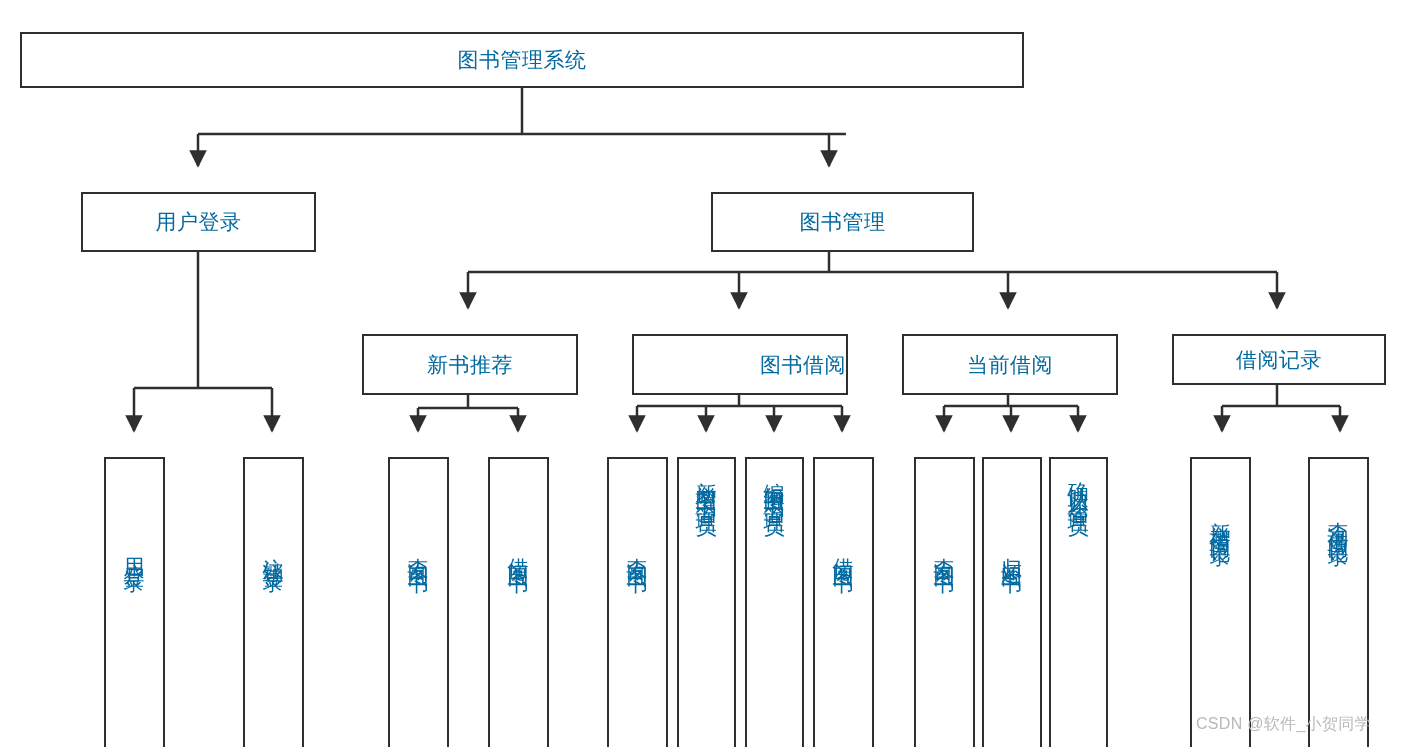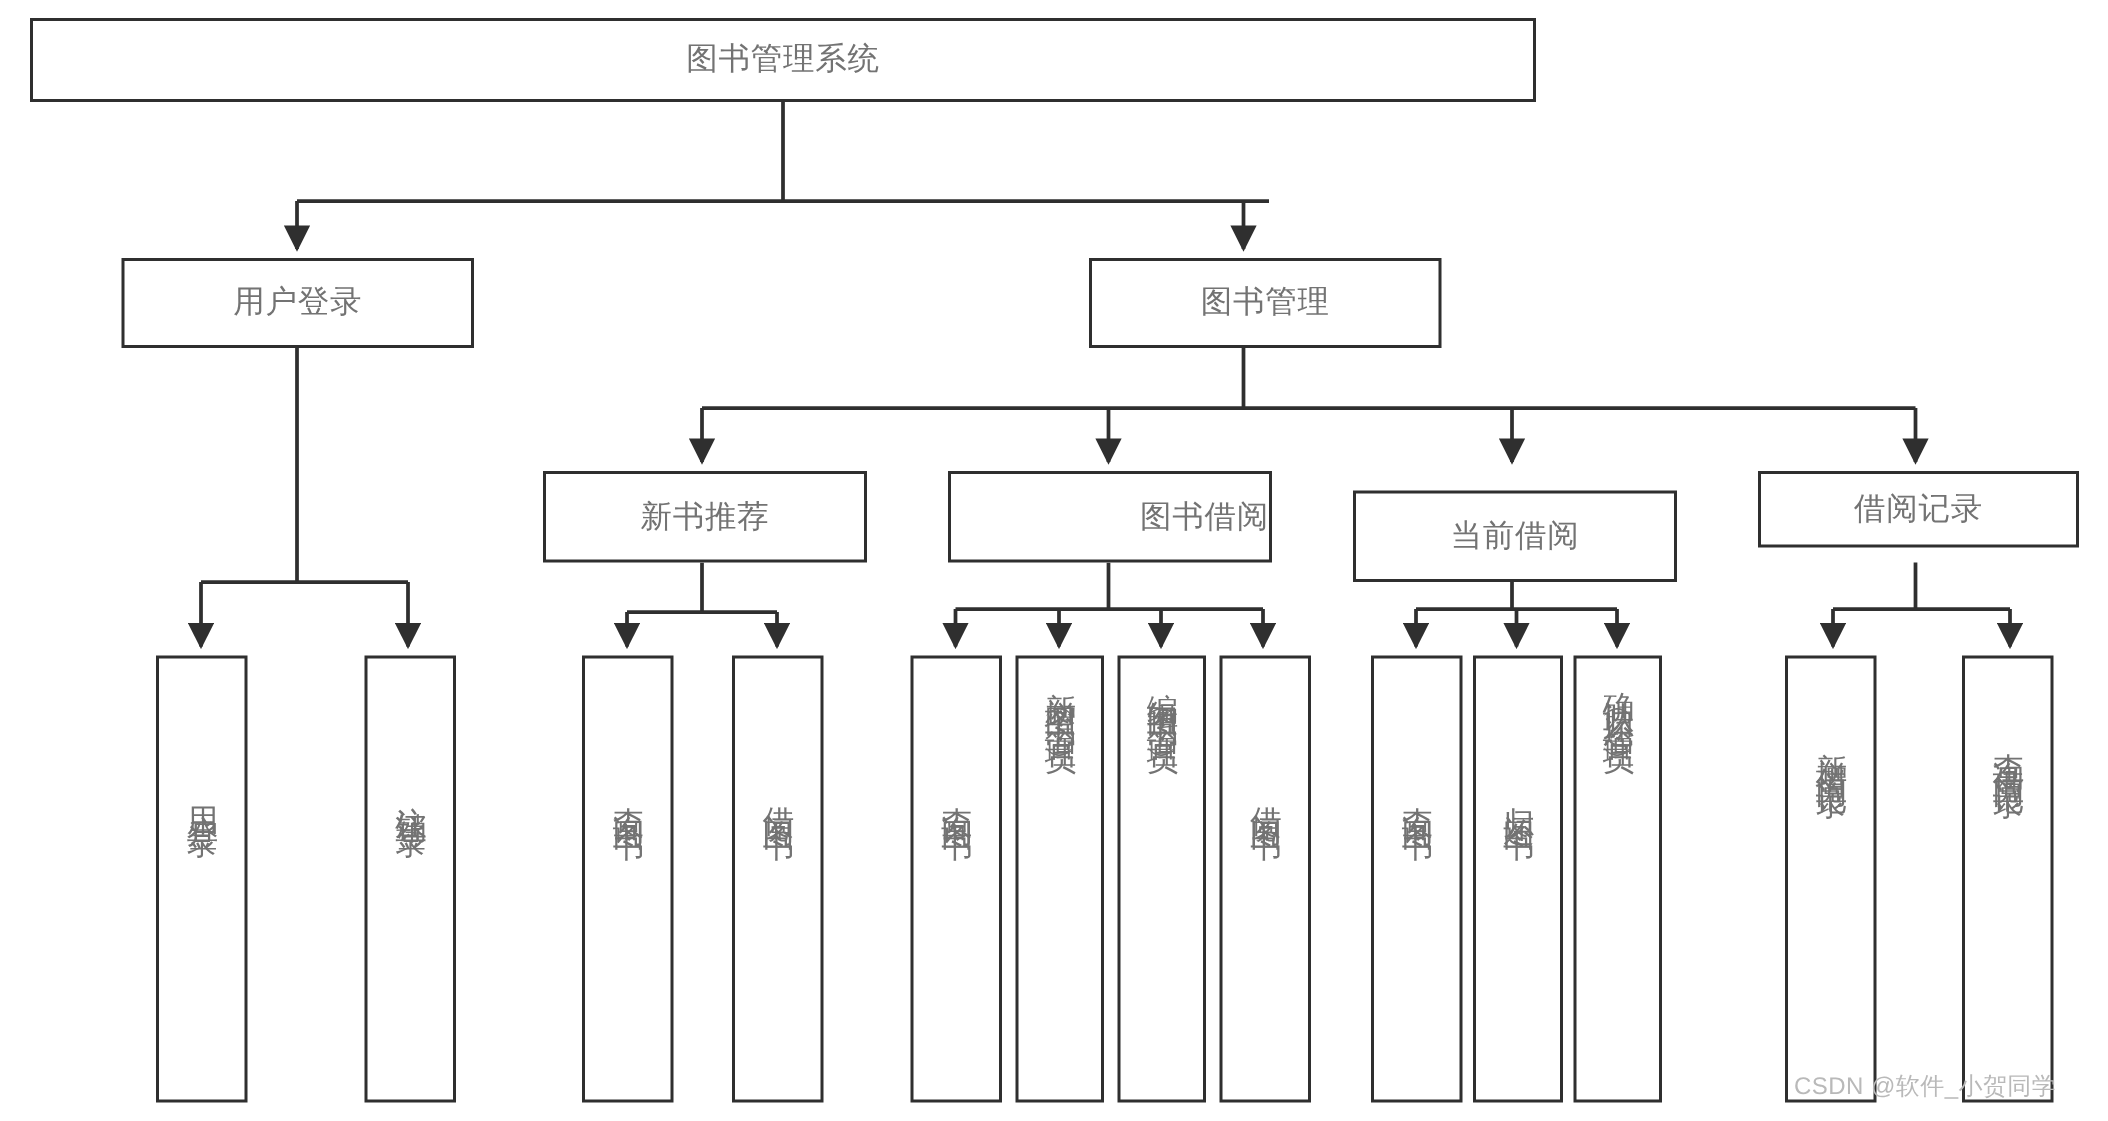--- a/index.html
+++ b/index.html
@@ -21,22 +21,23 @@
     width: 1405px; height: 747px;
     pointer-events: none;
   }
   .node {
     position: absolute;
     border: 2px solid #2f2f2f;
     background: #ffffff;
     display: flex;
     align-items: center;
     justify-content: center;
-    color: #737373;
+    color: #0369a1;
     z-index: 2;
+    margin-top: 20px;
   }
   .node .lbl {
     display: block;
     text-align: center;
     line-height: 1.12;
     white-space: nowrap;
   }
   
   .node.horiz .lbl {
     font-size: 21px;
@@ -122,31 +123,31 @@
     </g>
   </svg>
 
   <div class="node horiz" style="left:20px; top:12px; width:1004px; height:56px;">
     <span class="lbl">图书管理系统</span>
   </div>
 
   <div class="node horiz" style="left:81px; top:172px; width:235px; height:60px;">
     <span class="lbl">用户登录</span>
   </div>
-  <div class="node horiz" style="left:726px; top:172px; width:235px; height:60px;">
+  <div class="node horiz" style="left:711px; top:172px; width:263px; height:60px;">
     <span class="lbl">图书管理</span>
   </div>
 
   <div class="node horiz" style="left:362px; top:314px; width:216px; height:61px;">
     <span class="lbl">新书推荐</span>
   </div>
   <div class="node horiz" style="left:632px; top:314px; width:216px; height:61px;justify-content:flex-end;">
     <span class="lbl">图书借阅</span>
   </div>
-  <div class="node horiz" style="left:902px; top:327px; width:216px; height:61px;">
+  <div class="node horiz" style="left:902px; top:314px; width:216px; height:61px;">
     <span class="lbl">当前借阅</span>
   </div>
   <div class="node horiz" style="left:1172px; top:314px; width:214px; height:51px;">
     <span class="lbl">借阅记录</span>
   </div>
 
   <div class="node vert" style="left:104px; top:437px; width:61px; height:298px; padding-top:82px;">
     <span class="lbl">用户登录</span>
   </div>
   <div class="node vert" style="left:243px; top:437px; width:61px; height:298px; padding-top:82px;">

